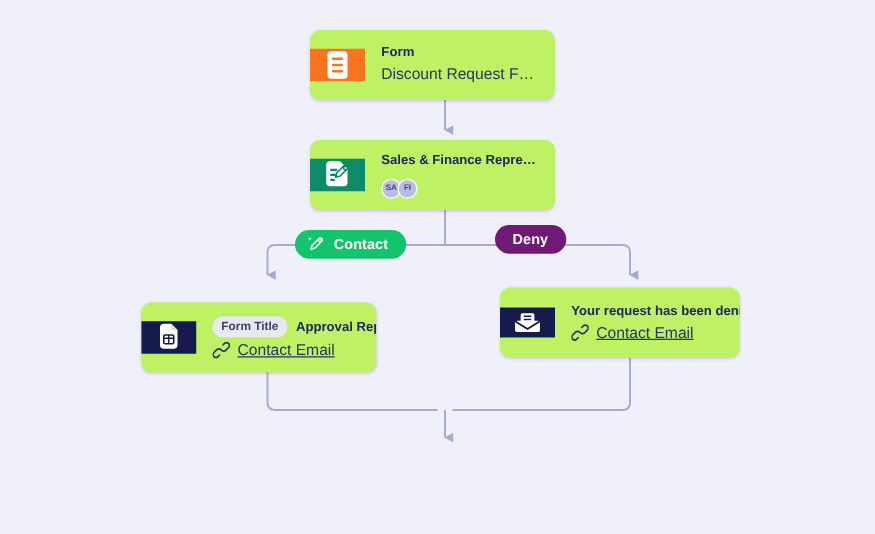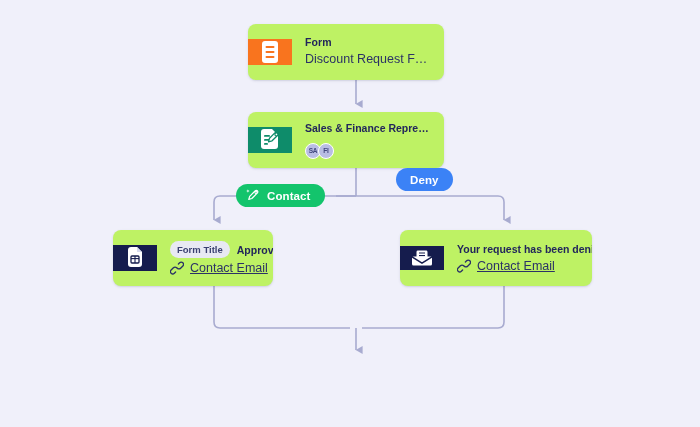--- a/index.html
+++ b/index.html
@@ -129,26 +129,26 @@
   }
   #pill-approve {
     left: 236px;
     top: 184px;
     background: #13c46c;
     padding-left: 9px;
   }
   #pill-approve .pill-icon { margin-right: 7px; display: flex; }
   #pill-deny {
     left: 396px;
-    top: 168px;
-    background: #3b82f6;
-  }
-
-  
-  #node-approval { left: 113px; top: 230px; width: 160px; height: 56px; }
+    top: 180px;
+    background: #701a75;
+  }
+
+  
+  #node-approval { left: 113px; top: 242px; width: 188px; height: 56px; }
   #node-approval .node-icon { background: #151c4d; }
   #node-denied { left: 400px; top: 230px; width: 192px; height: 56px; }
   #node-denied .node-icon { background: #151c4d; }
 
   .chip-row {
     display: flex;
     align-items: center;
     margin-bottom: 3px;
   }
   .chip {

